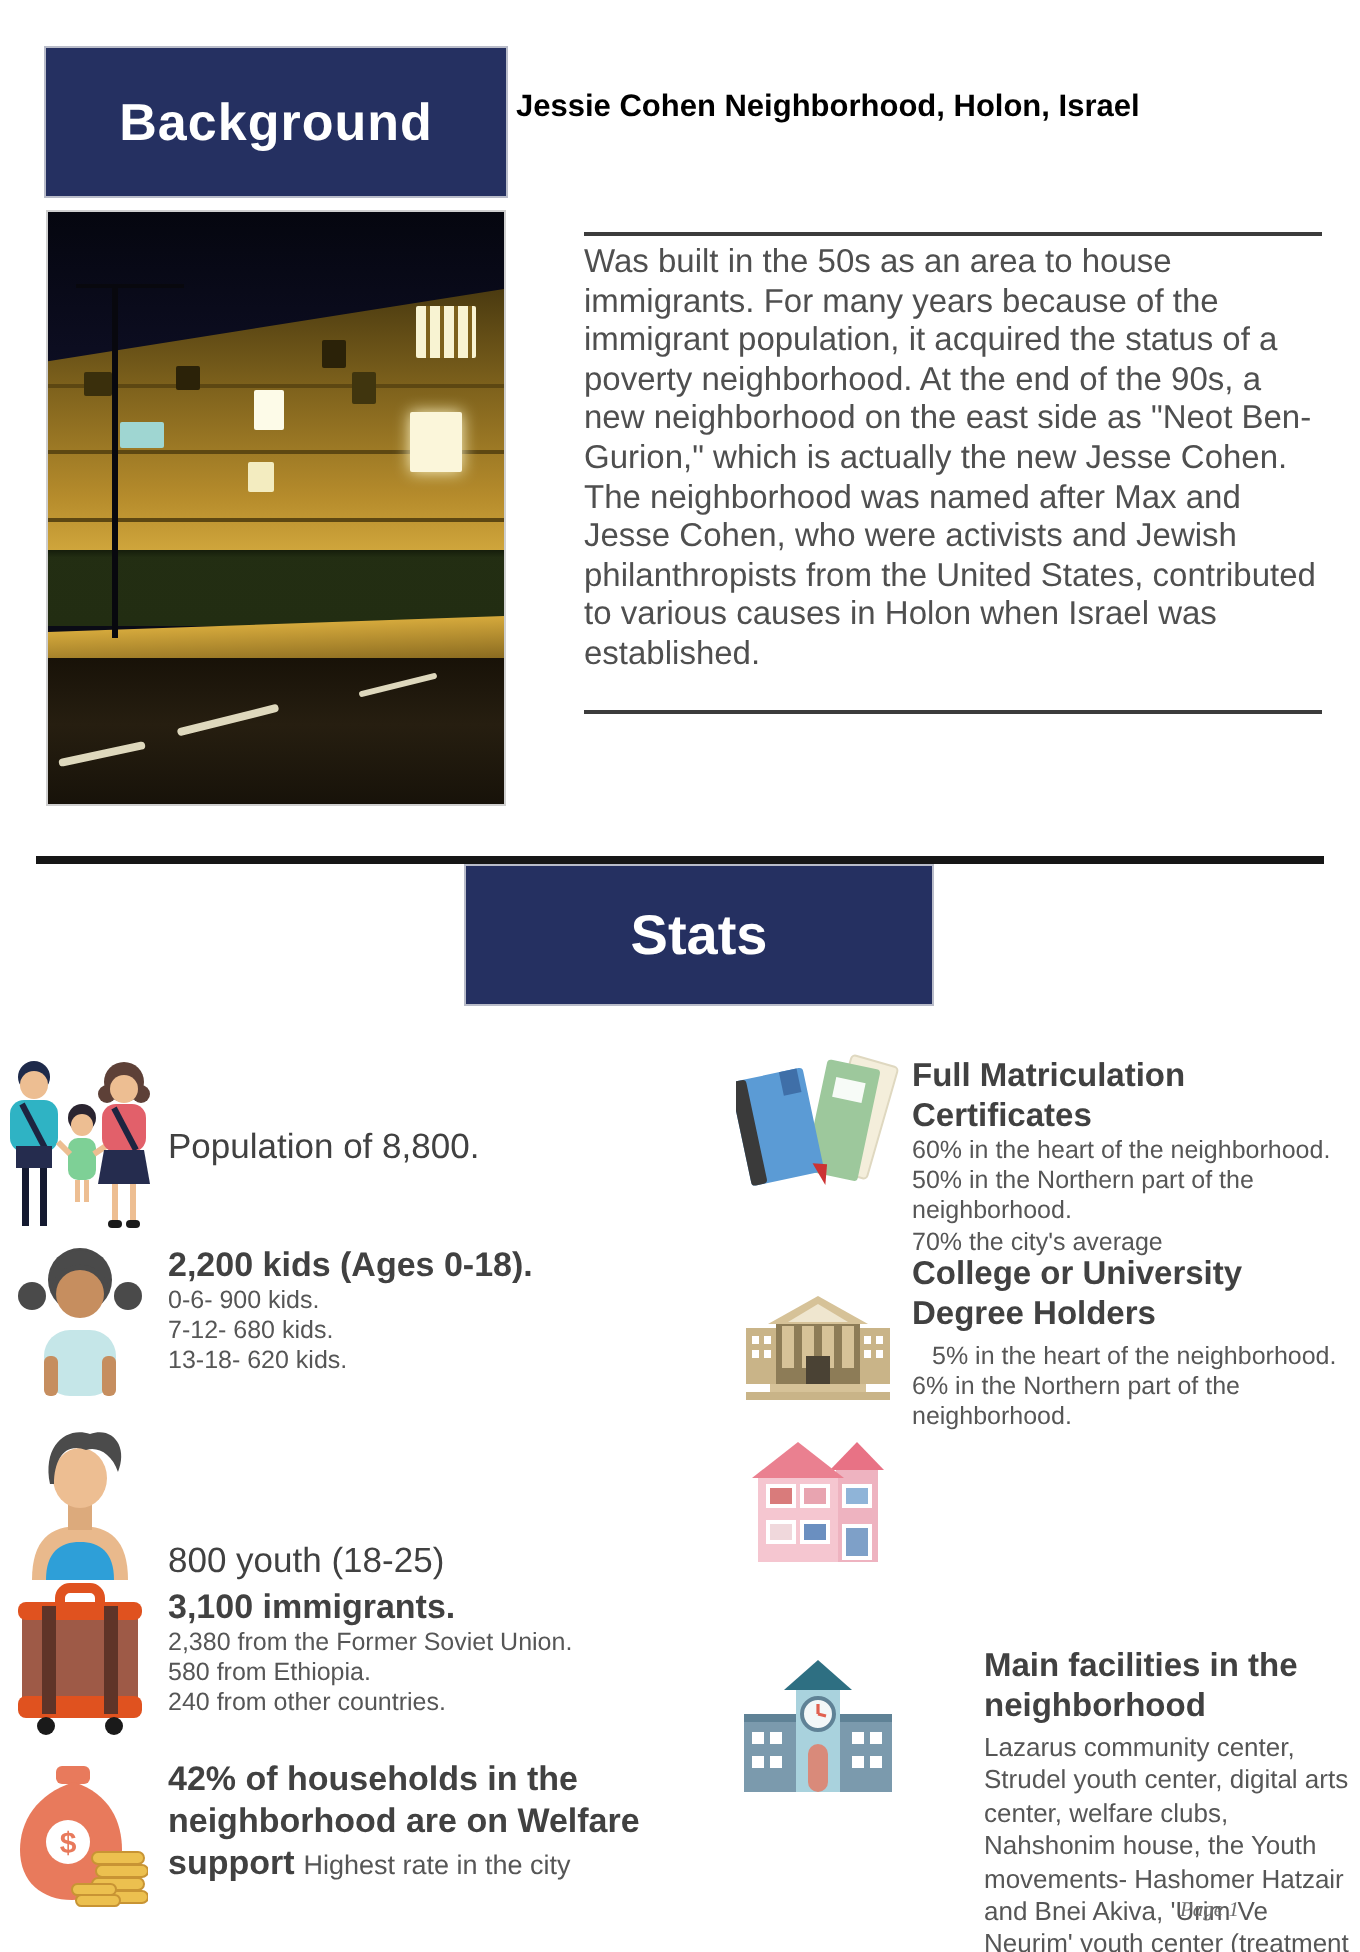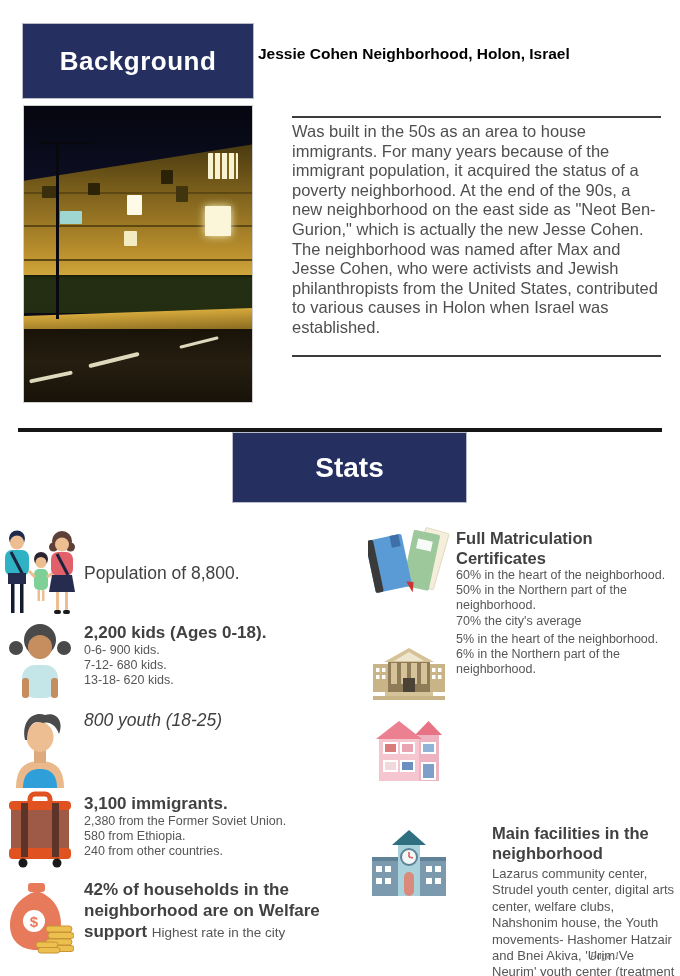--- a/index.html
+++ b/index.html
@@ -147,21 +147,21 @@
       </svg>
     </div>
     <div class="stat-text" style="padding-top:3px;">
       <div class="stat-title">2,200 kids (Ages 0-18).</div>
       <div class="stat-sub">0-6- 900 kids.</div>
       <div class="stat-sub">7-12- 680 kids.</div>
       <div class="stat-sub">13-18- 620 kids.</div>
     </div>
   </div>
 
-  <div class="srow" style="left:0;top:710px;width:345px;height:80px;align-items:flex-start;font-style:italic;">
+  <div class="srow" style="left:0;top:710px;width:345px;height:80px;align-items:flex-end;">
     <div class="icon-cell" style="width:80px;">
       <svg width="56" height="78" viewBox="0 0 56 78">
         <path d="M4,78 C4,58 13,51 28,51 C43,51 52,58 52,78 Z" fill="#e9b98c"></path>
         <path d="M11,78 C11,64 18,59 28,59 C38,59 45,64 45,78 Z" fill="#2e9fd8"></path>
         <rect x="22" y="40" width="12" height="13" fill="#dcaa7c"></rect>
         <ellipse cx="28" cy="27" rx="13.5" ry="15" fill="#edbe92"></ellipse>
         <path d="M13,30 C9,10 22,1 33,5 C45,1 52,12 47,24 C44,15 37,11 31,13 C21,9 15,17 15,30 Z" fill="#4b4b4b"></path>
       </svg>
     </div>
     <div class="stat-text">
@@ -262,21 +262,22 @@
             <rect x="28" y="15" width="6" height="21"></rect>
             <rect x="38" y="15" width="6" height="21"></rect>
             <rect x="48" y="15" width="6" height="21"></rect>
           </g>
         <rect x="30" y="30" width="12" height="14" fill="#4a4234"></rect>
         <rect x="12" y="44" width="48" height="4" fill="#d6c298"></rect>
         <rect x="0" y="48" width="72" height="4" fill="#c9b488"></rect>
       </svg>
     </div>
     <div class="stat-text" style="padding-top:2px;width:224px;">
-      <div class="stat-sub" style="margin-top:4px;">5% in the heart of the neighborhood.</div>
+      <div class="r-title">College or University Degree Holders</div>
+      <div class="stat-sub" style="margin-top:4px;margin-left:10px;">5% in the heart of the neighborhood.</div>
       <div class="stat-sub">6% in the Northern part of the neighborhood.</div>
     </div>
   </div>
 
   <div class="srow" style="left:366px;top:714px;width:314px;">
     <div class="icon-cell" style="width:86px;margin-top:4px;">
       <svg width="66" height="64" viewBox="0 0 66 64">
         <rect x="42" y="15" width="21" height="48" fill="#eeb3c0"></rect>
         <polygon points="39,17 52.5,3 66,17" fill="#e87285"></polygon>
         <rect x="3" y="19" width="40" height="44" fill="#f5c6d0"></rect>

